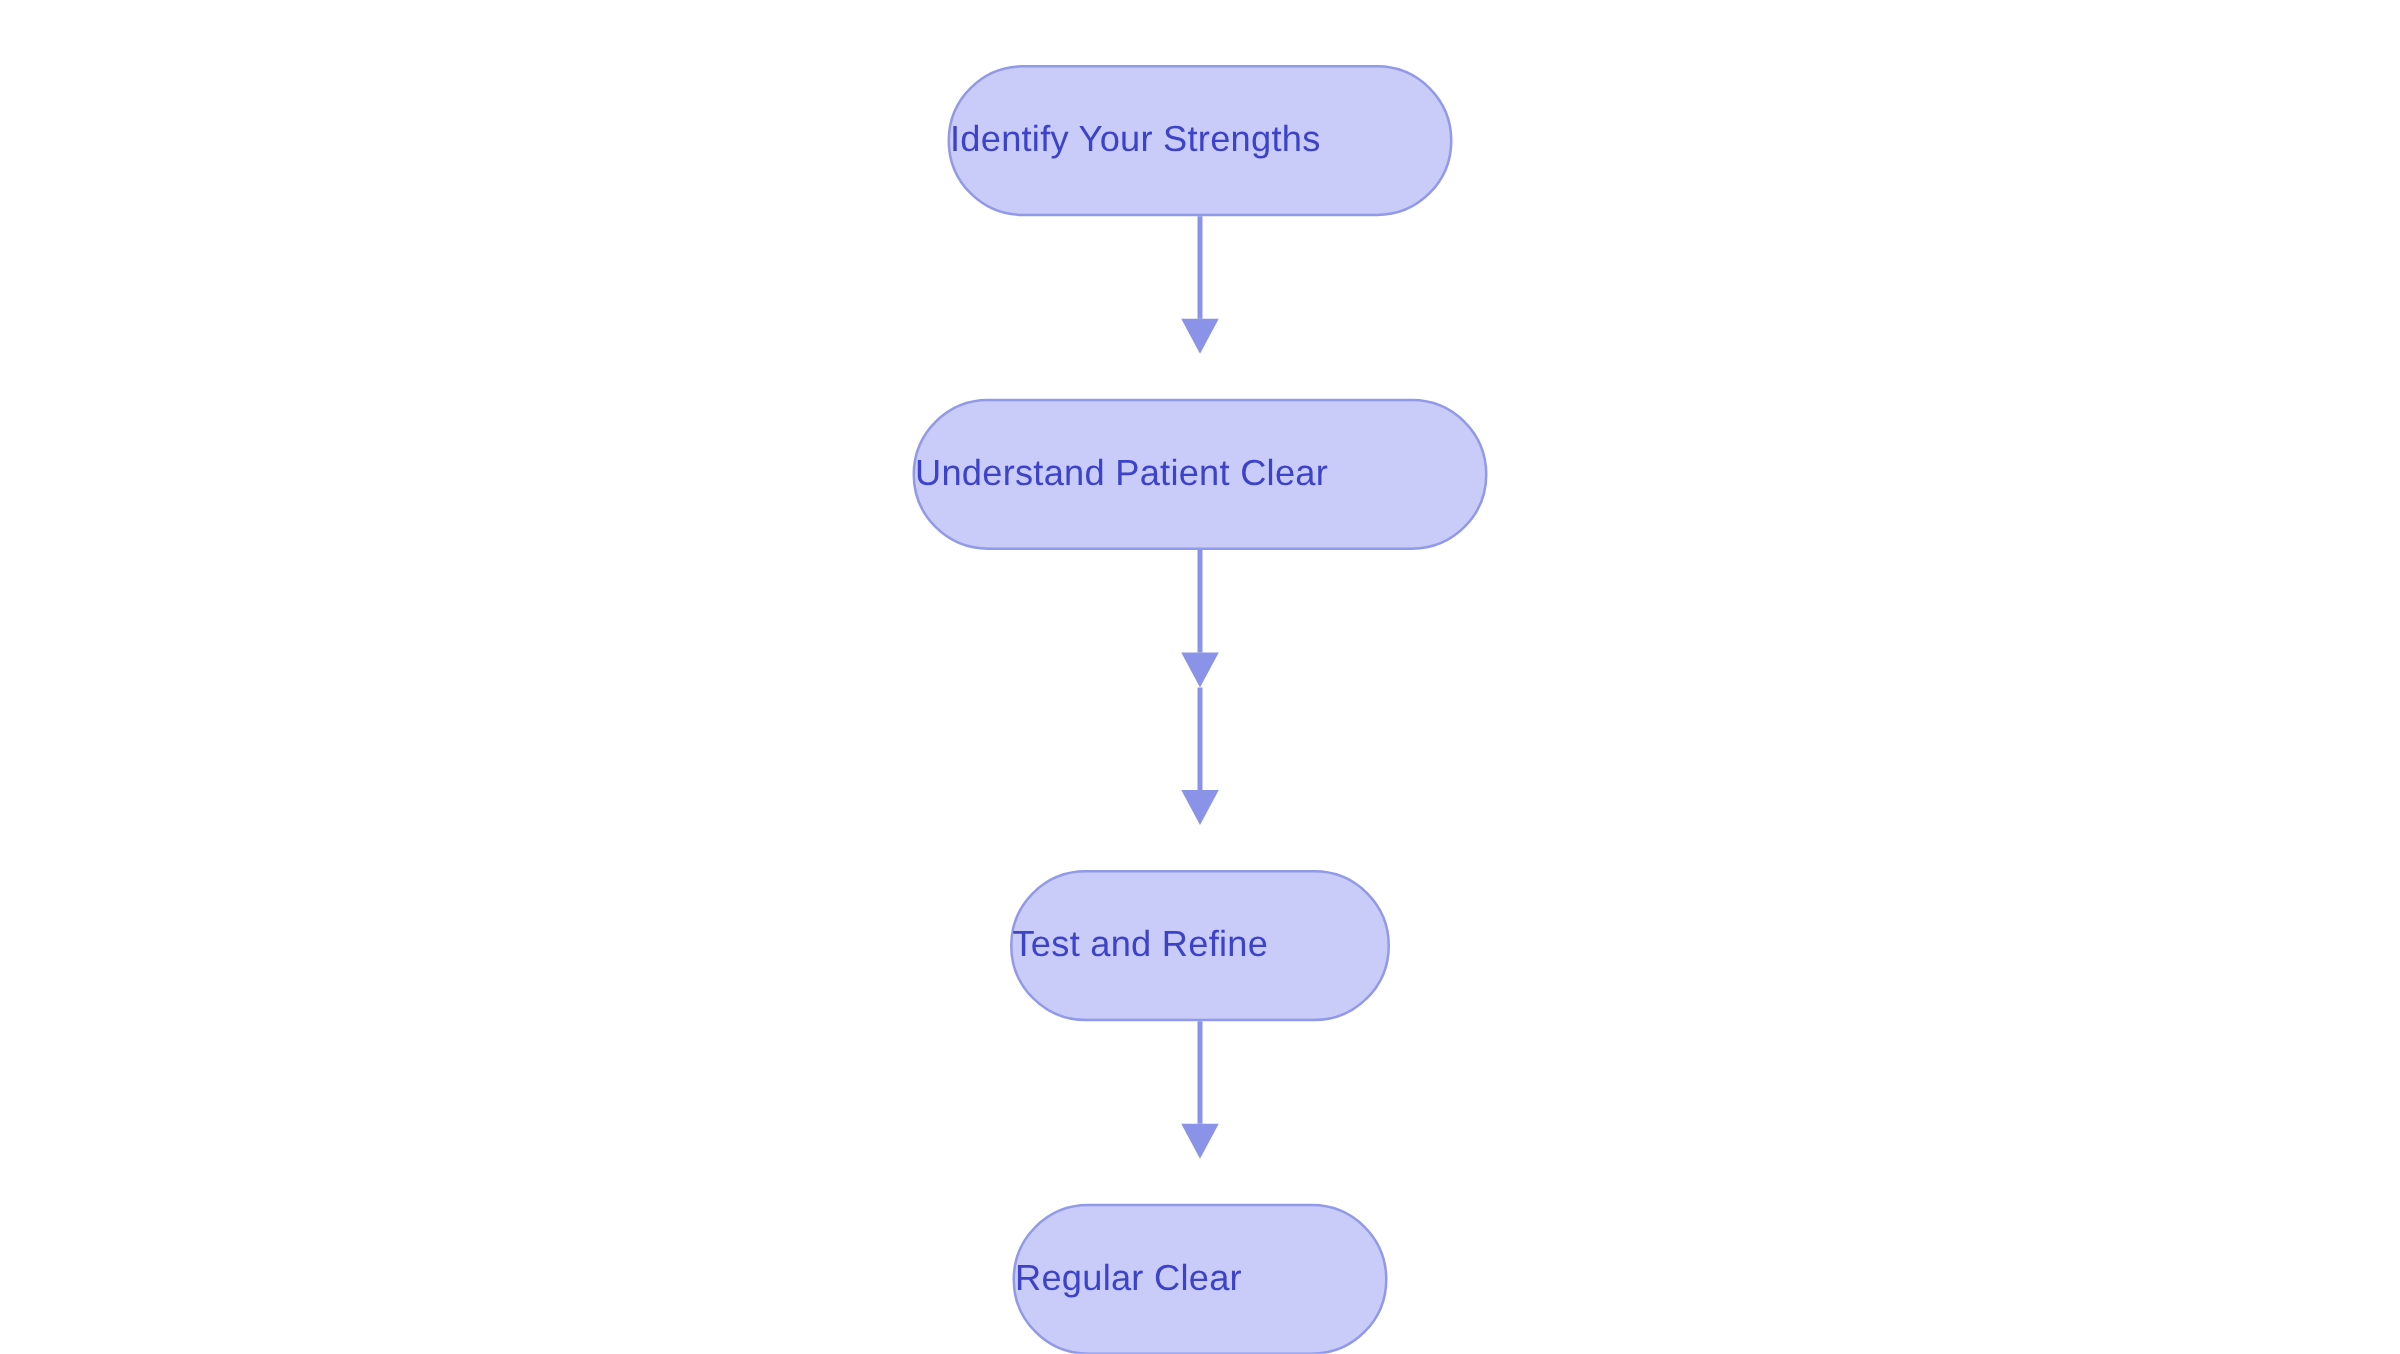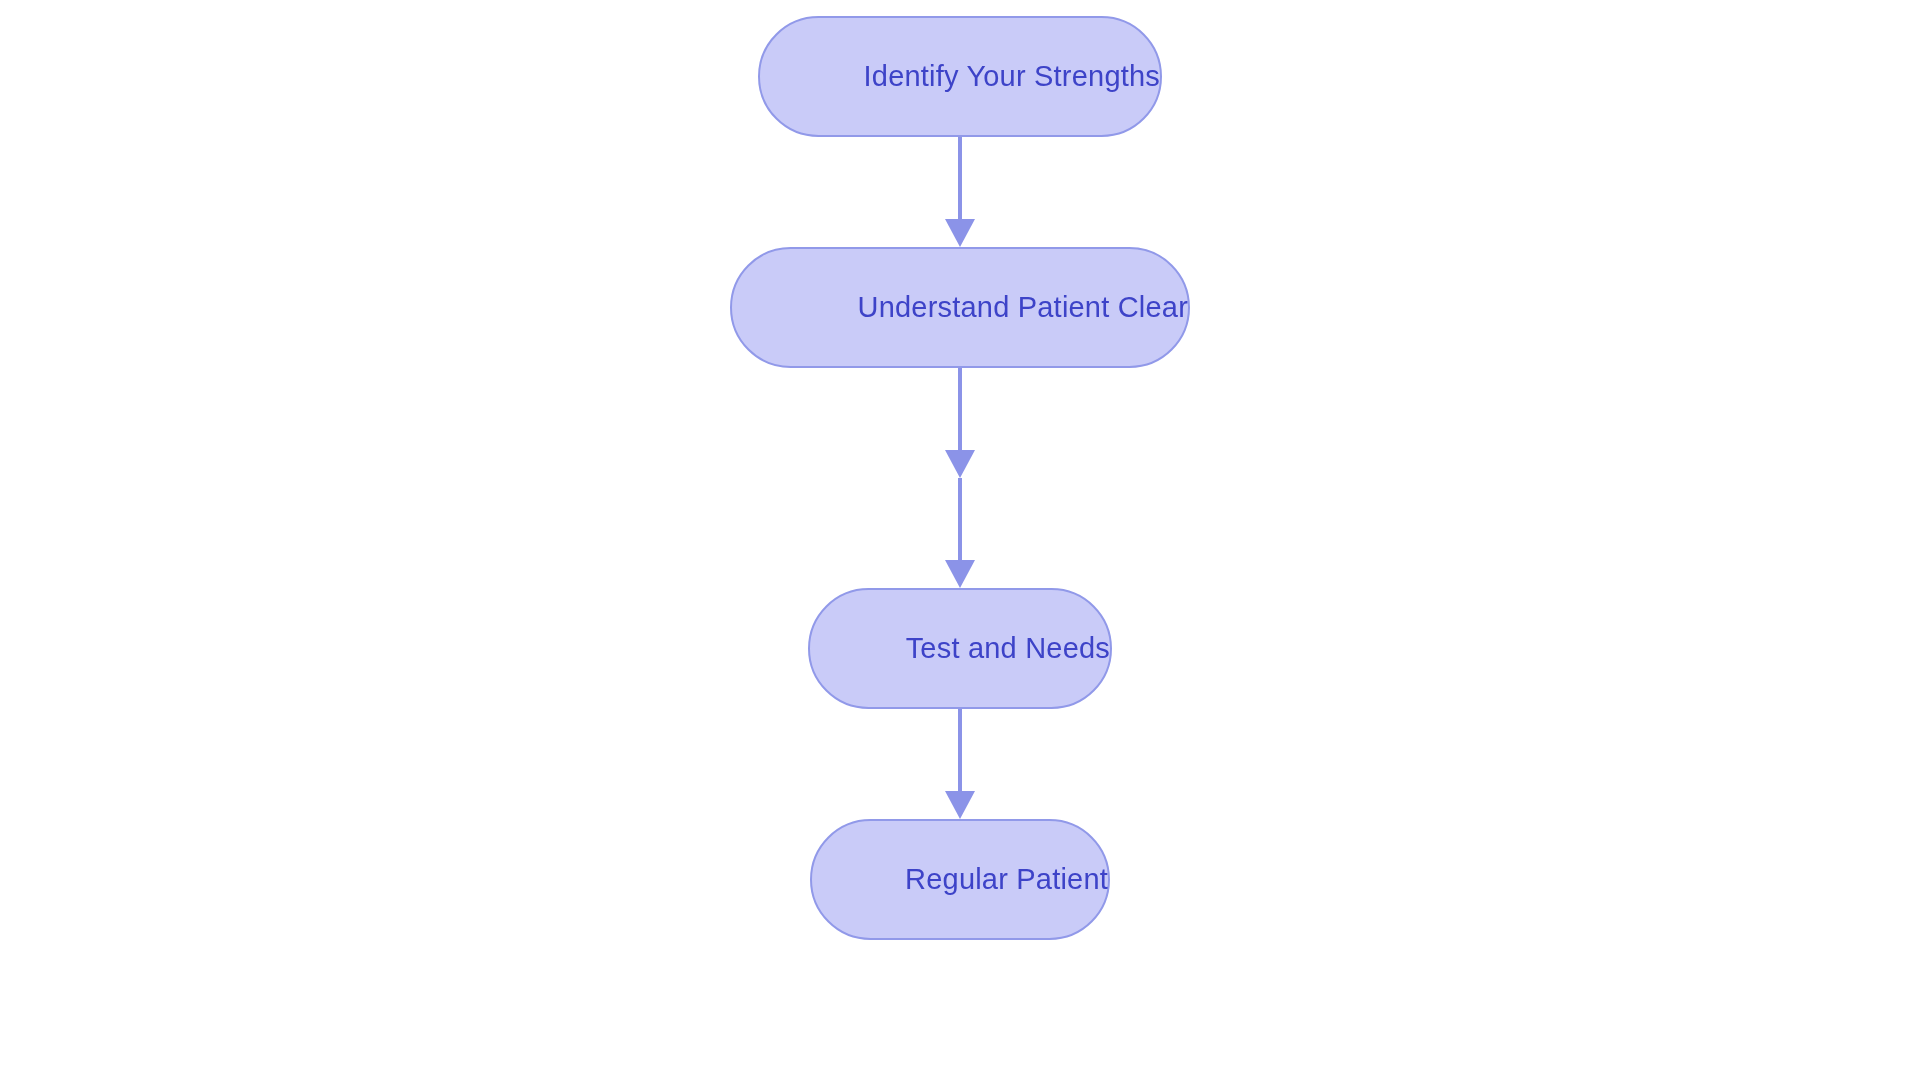--- a/index.html
+++ b/index.html
@@ -32,22 +32,23 @@
     flex-direction: column;
     align-items: center;
   }
   .node {
     height: 121px;
     border-radius: 61px;
     background: var(--node-fill);
     border: 2px solid var(--node-border);
     display: flex;
     align-items: center;
-    justify-content: flex-end;
+    justify-content: flex-start;
     flex: 0 0 auto;
+    margin-top: 36px;
   }
   .node-label {
     color: var(--node-text);
     font-size: 29px;
     font-weight: 500;
     letter-spacing: 0.2px;
     white-space: nowrap;
     text-align: center;
   }
   .arrow {
@@ -95,26 +96,26 @@
       <div class="arrow-head"></div>
     </div>
 
 
     <div class="arrow">
       <div class="arrow-line"></div>
       <div class="arrow-head"></div>
     </div>
 
     <div class="node" style="width:304px">
-      <span class="node-label">Test and Needs</span>
+      <span class="node-label">Test and Refine</span>
     </div>
 
     <div class="arrow">
       <div class="arrow-line"></div>
       <div class="arrow-head"></div>
     </div>
 
     <div class="node" style="width:300px">
-      <span class="node-label">Regular Patient</span>
+      <span class="node-label">Regular Clear</span>
     </div>
 
   </div>
 </div>
 
 </body></html>

